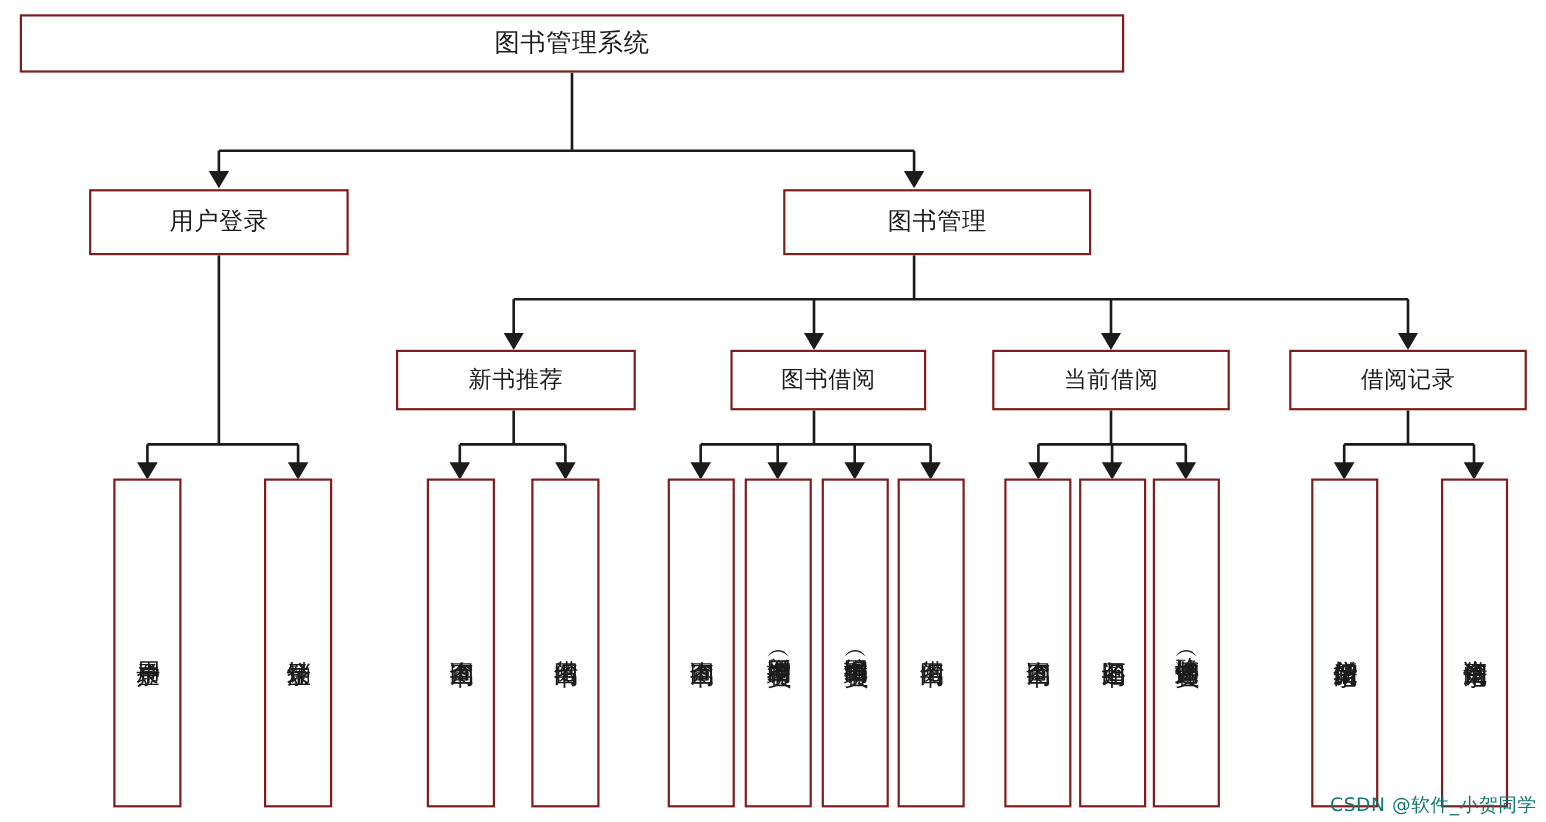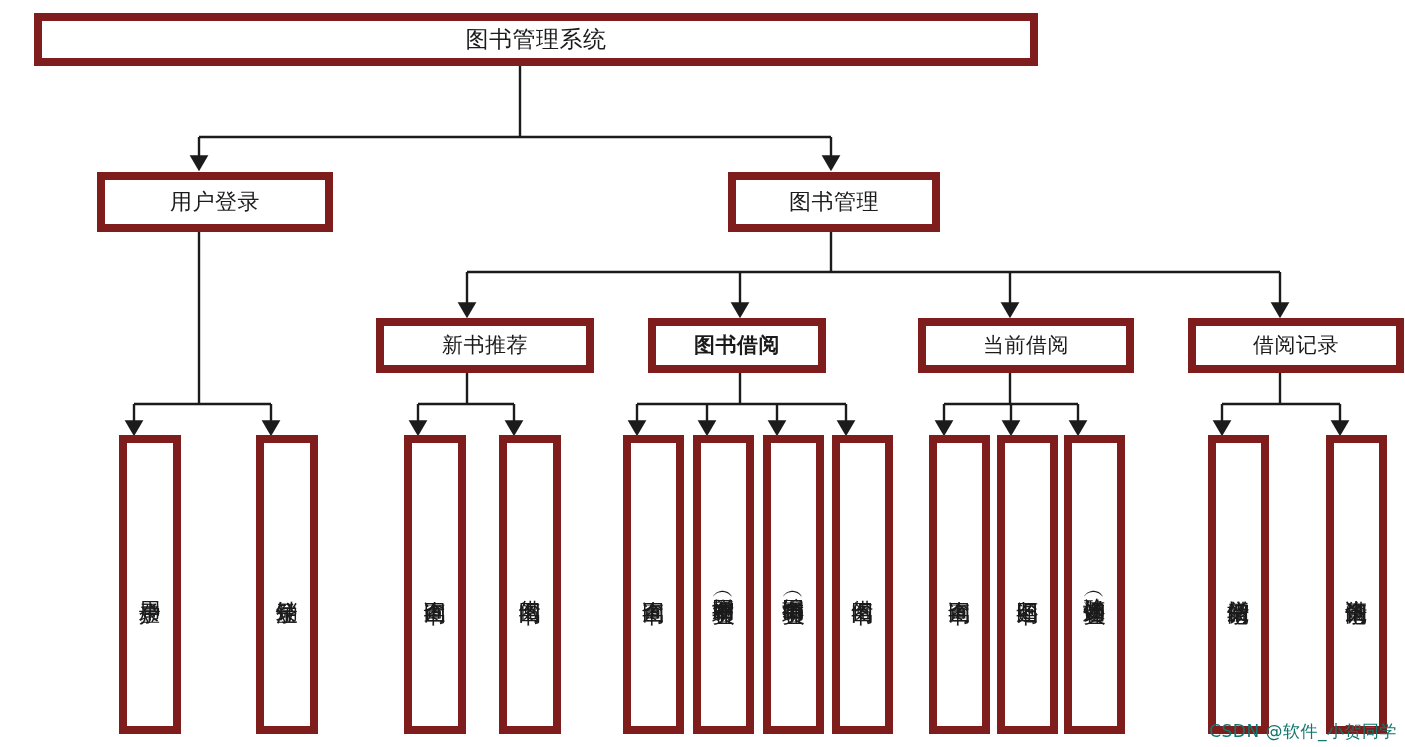--- a/index.html
+++ b/index.html
@@ -23,27 +23,26 @@
     left: 0;
     top: 0;
     width: 1405px;
     height: 747px;
     pointer-events: none;
   }
   .node {
     position: absolute;
     box-sizing: border-box;
     background: #ffffff;
-    border: 8px solid #7f1d1d;
+    border: 2px solid #7f1d1d;
     display: flex;
     align-items: center;
     justify-content: center;
     color: #1b1b1b;
     z-index: 3;
-    margin-left: 16px;
   }
   .node .lbl {
     display: block;
     text-align: center;
     line-height: 1.18;
     letter-spacing: 0.5px;
   }
   .node-root .lbl { font-size: 23px; }
   .node-l2 .lbl { font-size: 22px; }
   .node-l3 .lbl { font-size: 21px; }
@@ -126,28 +125,28 @@
     </g>
   </svg>
 
   <div class="node node-root" style="left:18px; top:13px; width:1004px; height:53px;">
     <span class="lbl">图书管理系统</span>
   </div>
 
   <div class="node node-l2" style="left:81px; top:172px; width:236px; height:60px;">
     <span class="lbl">用户登录</span>
   </div>
-  <div class="node node-l2" style="left:712px; top:172px; width:212px; height:60px;">
+  <div class="node node-l2" style="left:712px; top:172px; width:280px; height:60px;">
     <span class="lbl">图书管理</span>
   </div>
 
   <div class="node node-l3" style="left:360px; top:318px; width:218px; height:55px;">
     <span class="lbl">新书推荐</span>
   </div>
-  <div class="node node-l3" style="left:632px; top:318px; width:178px; height:55px;font-weight:bold;">
+  <div class="node node-l3" style="left:664px; top:318px; width:178px; height:55px;">
     <span class="lbl">图书借阅</span>
   </div>
   <div class="node node-l3" style="left:1172px; top:318px; width:216px; height:55px;">
     <span class="lbl">借阅记录</span>
   </div>
   <div class="node node-l3" style="left:902px; top:318px; width:216px; height:55px;">
     <span class="lbl">当前借阅</span>
   </div>
 
   <div class="node node-leaf" style="left:103px; top:435px; width:62px; height:299px;">

